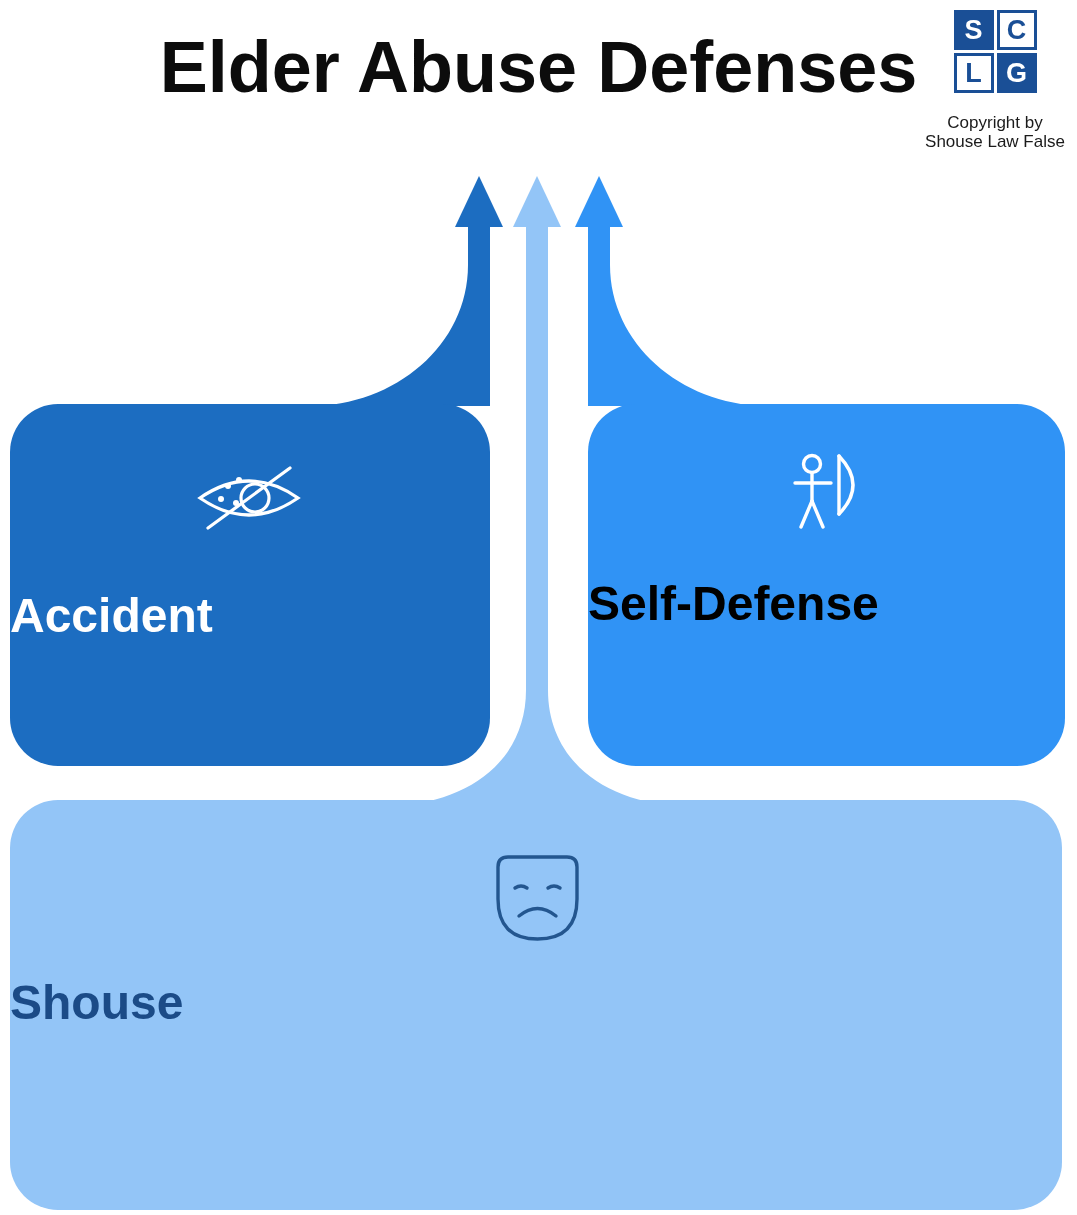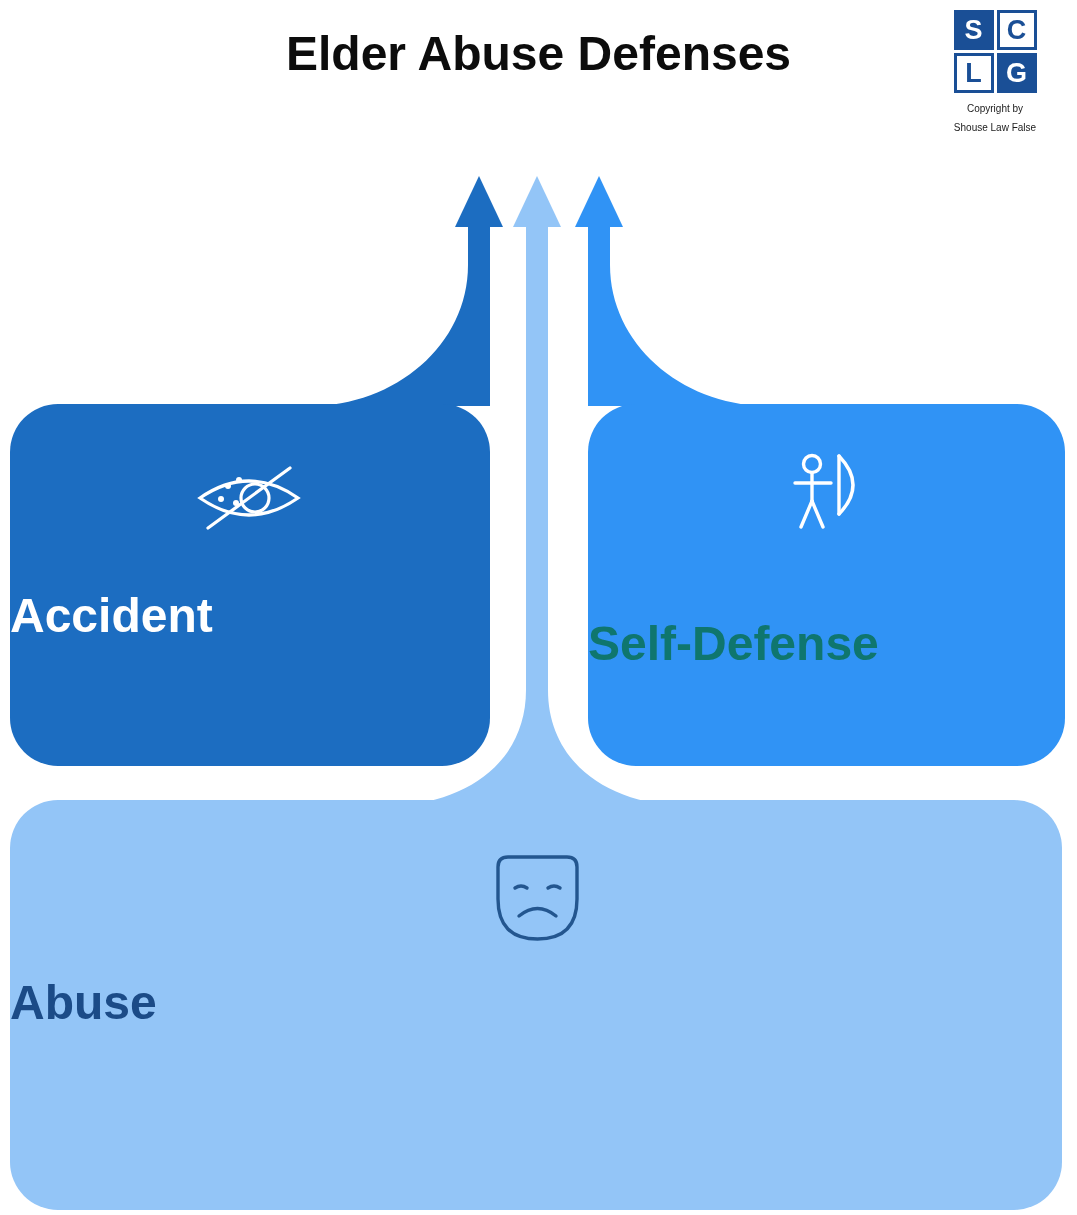--- a/index.html
+++ b/index.html
@@ -11,21 +11,21 @@
     overflow: hidden;
     font-family: "Liberation Sans", sans-serif;
   }
   .bg-svg { position: absolute; left: 0; top: 0; }
   .title {
     position: absolute;
     top: 26px;
     left: 0;
     width: 100%;
     text-align: center;
-    font-size: 48px;
+    font-size: 72px;
     font-weight: bold;
     color: #0c0c0c;
   }
   .logo {
     position: absolute;
     top: 10px;
     left: 924px;
     width: 142px;
     text-align: center;
   }
@@ -40,34 +40,34 @@
     display: flex;
     align-items: center;
     justify-content: center;
     font-weight: bold;
     font-size: 27px;
     box-sizing: border-box;
   }
   .sq.filled  { background: #1A4F96; color: #ffffff; }
   .sq.outline { background: #ffffff; border: 3px solid #1A4F96; color: #1A4F96; }
   .copyright {
-    margin-top: 6px;
-    font-size: 10px;
+    margin-top: 20px;
+    font-size: 17px;
     line-height: 19px;
     color: #1b1b1b;
     font-weight: 500;
   }
   .box-label {
     position: absolute;
     text-align: left;
     font-weight: bold;
     font-size: 48px;
   }
   .label-accident    { top: 588px; left: 10px;  width: 480px;  color: #ffffff; }
-  .label-selfdefense { top: 616px; left: 588px; width: 477px;  color: #0f766e; }
+  .label-selfdefense { top: 576px; left: 588px; width: 477px;  color: #000000; }
   .label-false       { top: 972px; left: 10px;  width: 1052px; color: #1B4B87; line-height: 62px; }
   .icon { position: absolute; }
 </style>
 </head>
 <body>
 
 <div class="canvas">
 
   <svg class="bg-svg" width="1077" height="1215" viewBox="0 0 1077 1215">
 
@@ -130,16 +130,16 @@
       <path d="M8 15 Q8 5 18 5 L77 5 Q87 5 87 15 L87 47 Q87 87 47.5 87 Q8 87 8 47 Z"></path>
       <path d="M25 36 Q31 32 37 36"></path>
       <path d="M58 36 Q64 32 70 36"></path>
       <path d="M29 64 Q47.5 49 66 64"></path>
     </g>
   </svg>
 
   <div class="box-label label-accident">Accident</div>
   <div class="box-label label-selfdefense">Self-Defense</div>
   <div class="box-label label-false">
-    <div>Abuse</div>
+    <div>Shouse</div>
   </div>
 
 </div>
 
 </body></html>

